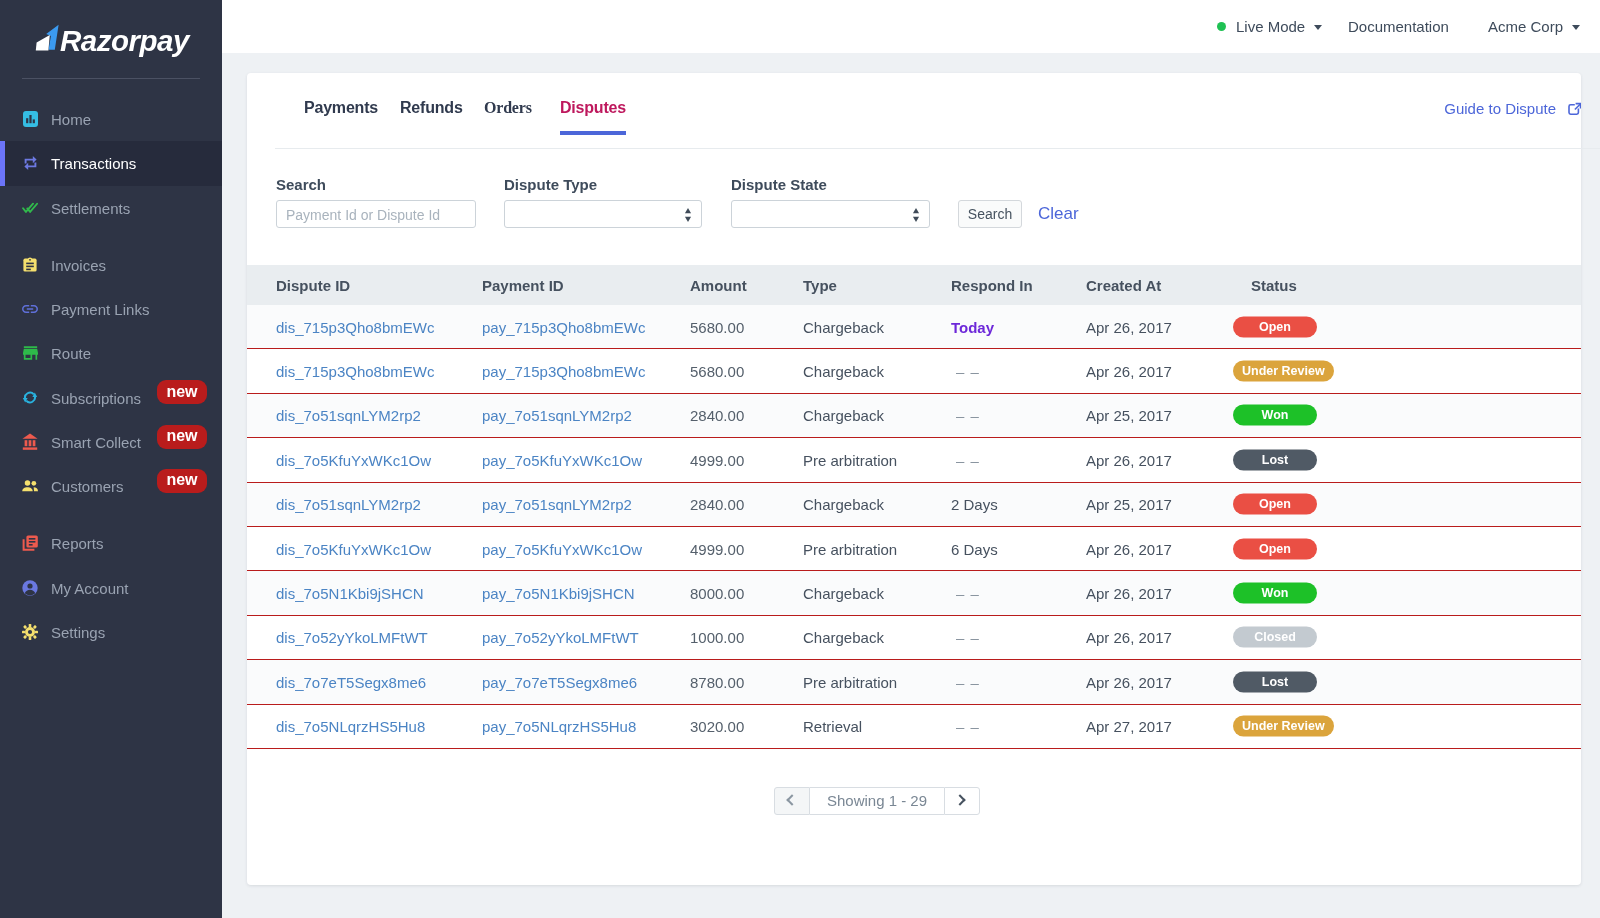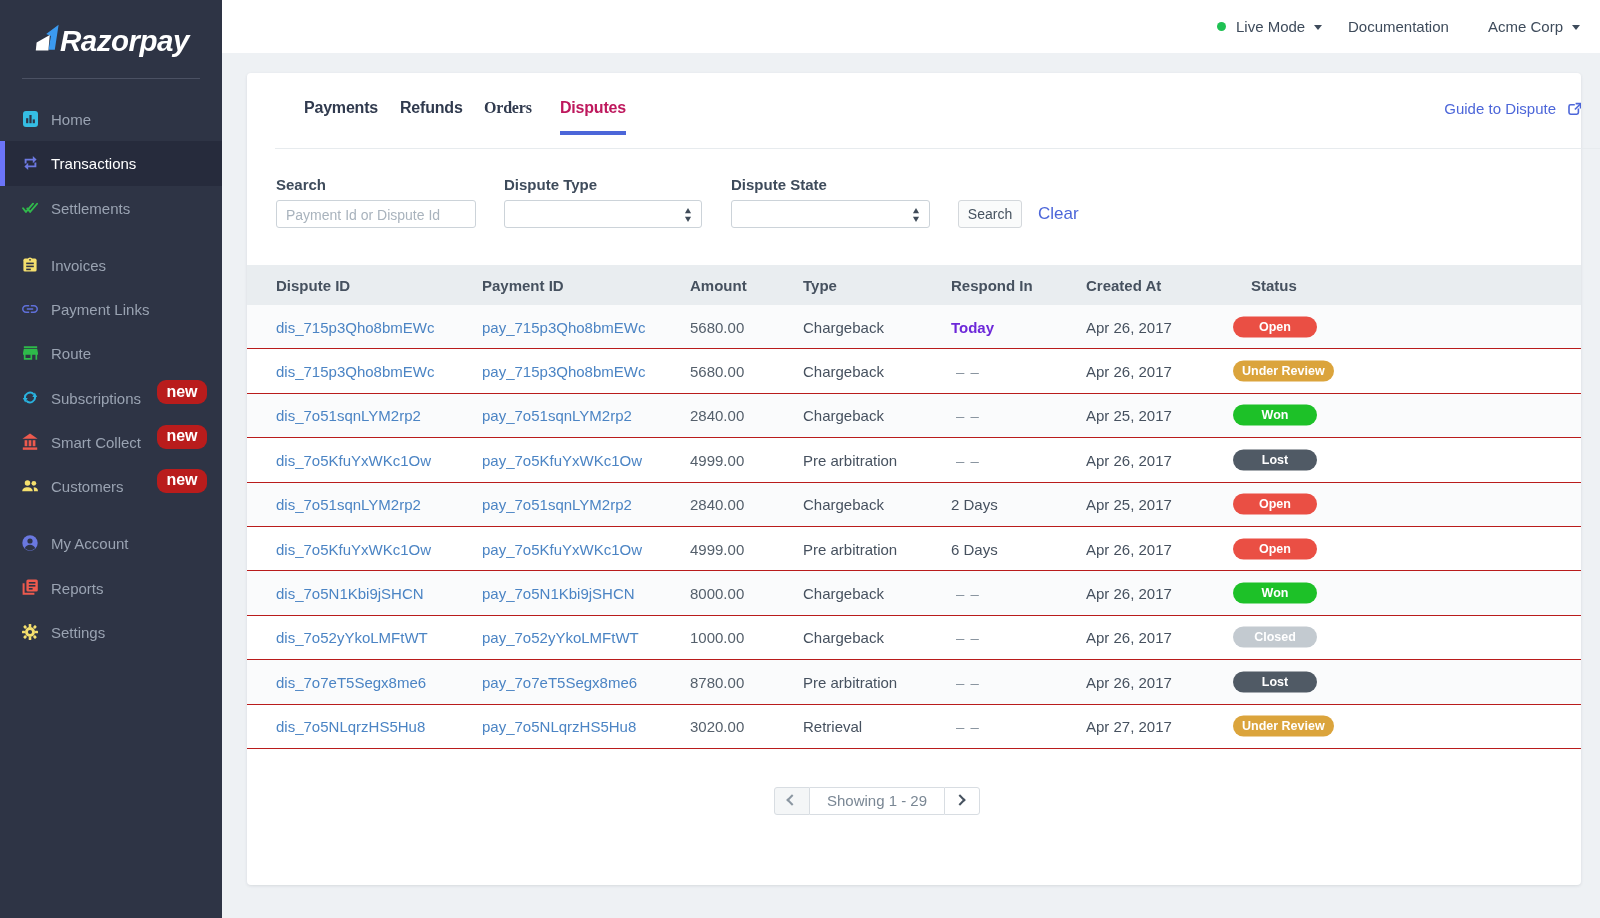--- a/index.html
+++ b/index.html
@@ -181,39 +181,39 @@
             <path d="M.2 11.6c0-2.9 2.5-4.4 5.6-4.4s5.6 1.5 5.6 4.4z" fill="#f5e06e"></path>
             <circle cx="12.6" cy="3.2" r="2.5" fill="#f5e06e"></circle>
             <path d="M12.4 7.4c2.6 0 4.6 1.5 4.6 4.2h-4.2z" fill="#f5e06e"></path>
           </svg>
         </span>
         <span class="lbl">Customers</span>
       </div>
     <div class="gap"></div>
     <div class="item">
         <span class="ic">
-          <svg width="16" height="16" viewBox="0 0 16 16">
-            <circle cx="8" cy="8" r="7.7" fill="#6a78e0"></circle>
-            <circle cx="8" cy="6" r="2.6" fill="#2e3445"></circle>
-            <path d="M2.7 13.3c1-2.3 3-3.5 5.3-3.5s4.3 1.2 5.3 3.5a7.7 7.7 0 0 1-10.6 0z" fill="#2e3445"></path>
-          </svg>
-        </span>
-        <span class="lbl">My Account</span>
-      </div>
-    <div class="item">
-        <span class="ic">
           <svg width="16" height="17" viewBox="0 0 16 17">
             <path d="M1.6 4.2v10.6h10.8" stroke="#ee5a4e" stroke-width="2" fill="none"></path>
             <rect x="4.4" y="0.4" width="11.4" height="12.2" rx="1.6" fill="#ee5a4e"></rect>
             <rect x="6.8" y="3" width="6.6" height="1.6" fill="#2e3445"></rect>
             <rect x="6.8" y="6" width="6.6" height="1.6" fill="#2e3445"></rect>
             <rect x="6.8" y="9" width="3.8" height="1.6" fill="#2e3445"></rect>
           </svg>
         </span>
         <span class="lbl">Reports</span>
+      </div>
+    <div class="item">
+        <span class="ic">
+          <svg width="16" height="16" viewBox="0 0 16 16">
+            <circle cx="8" cy="8" r="7.7" fill="#6a78e0"></circle>
+            <circle cx="8" cy="6" r="2.6" fill="#2e3445"></circle>
+            <path d="M2.7 13.3c1-2.3 3-3.5 5.3-3.5s4.3 1.2 5.3 3.5a7.7 7.7 0 0 1-10.6 0z" fill="#2e3445"></path>
+          </svg>
+        </span>
+        <span class="lbl">My Account</span>
       </div>
     <div class="item">
         <span class="ic">
           <svg width="16" height="16" viewBox="0 0 16 16">
             <g fill="#f5e06e">
               <circle cx="8" cy="8" r="5"></circle>
               <rect x="6.7" y="0" width="2.6" height="3" rx="0.6"></rect>
               <rect x="6.7" y="13" width="2.6" height="3" rx="0.6"></rect>
               <rect x="0" y="6.7" width="3" height="2.6" rx="0.6"></rect>
               <rect x="13" y="6.7" width="3" height="2.6" rx="0.6"></rect>

